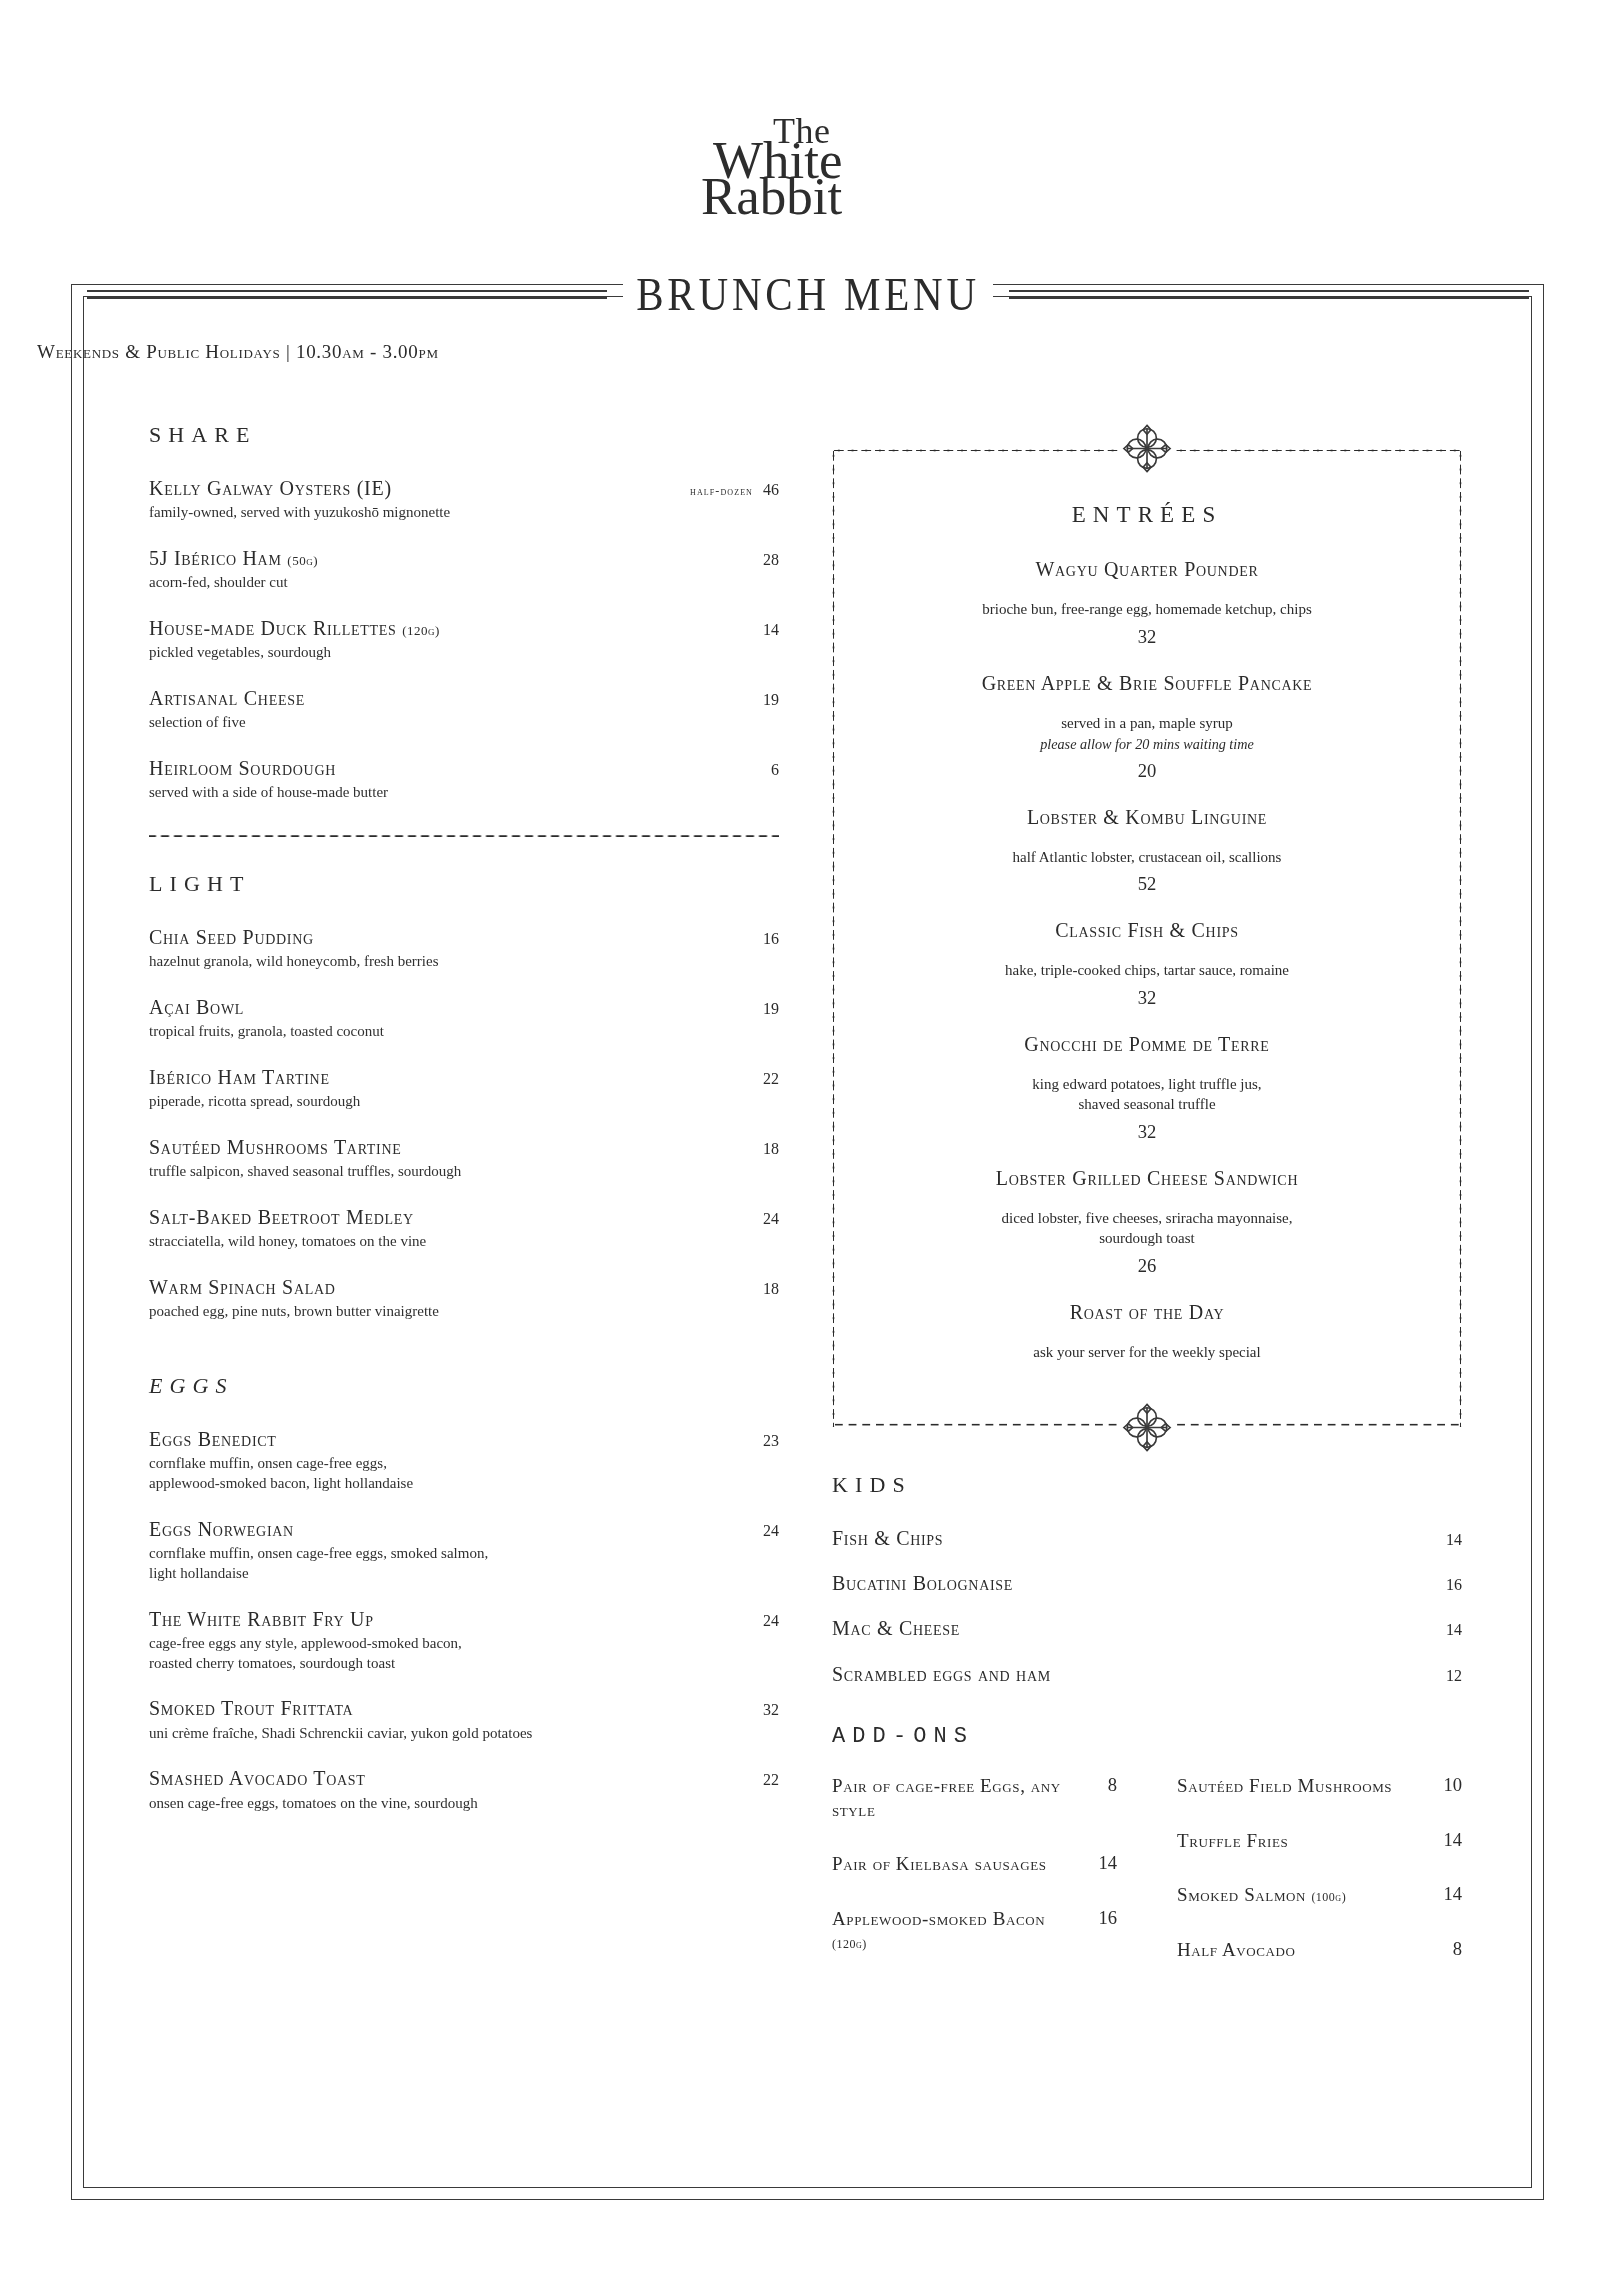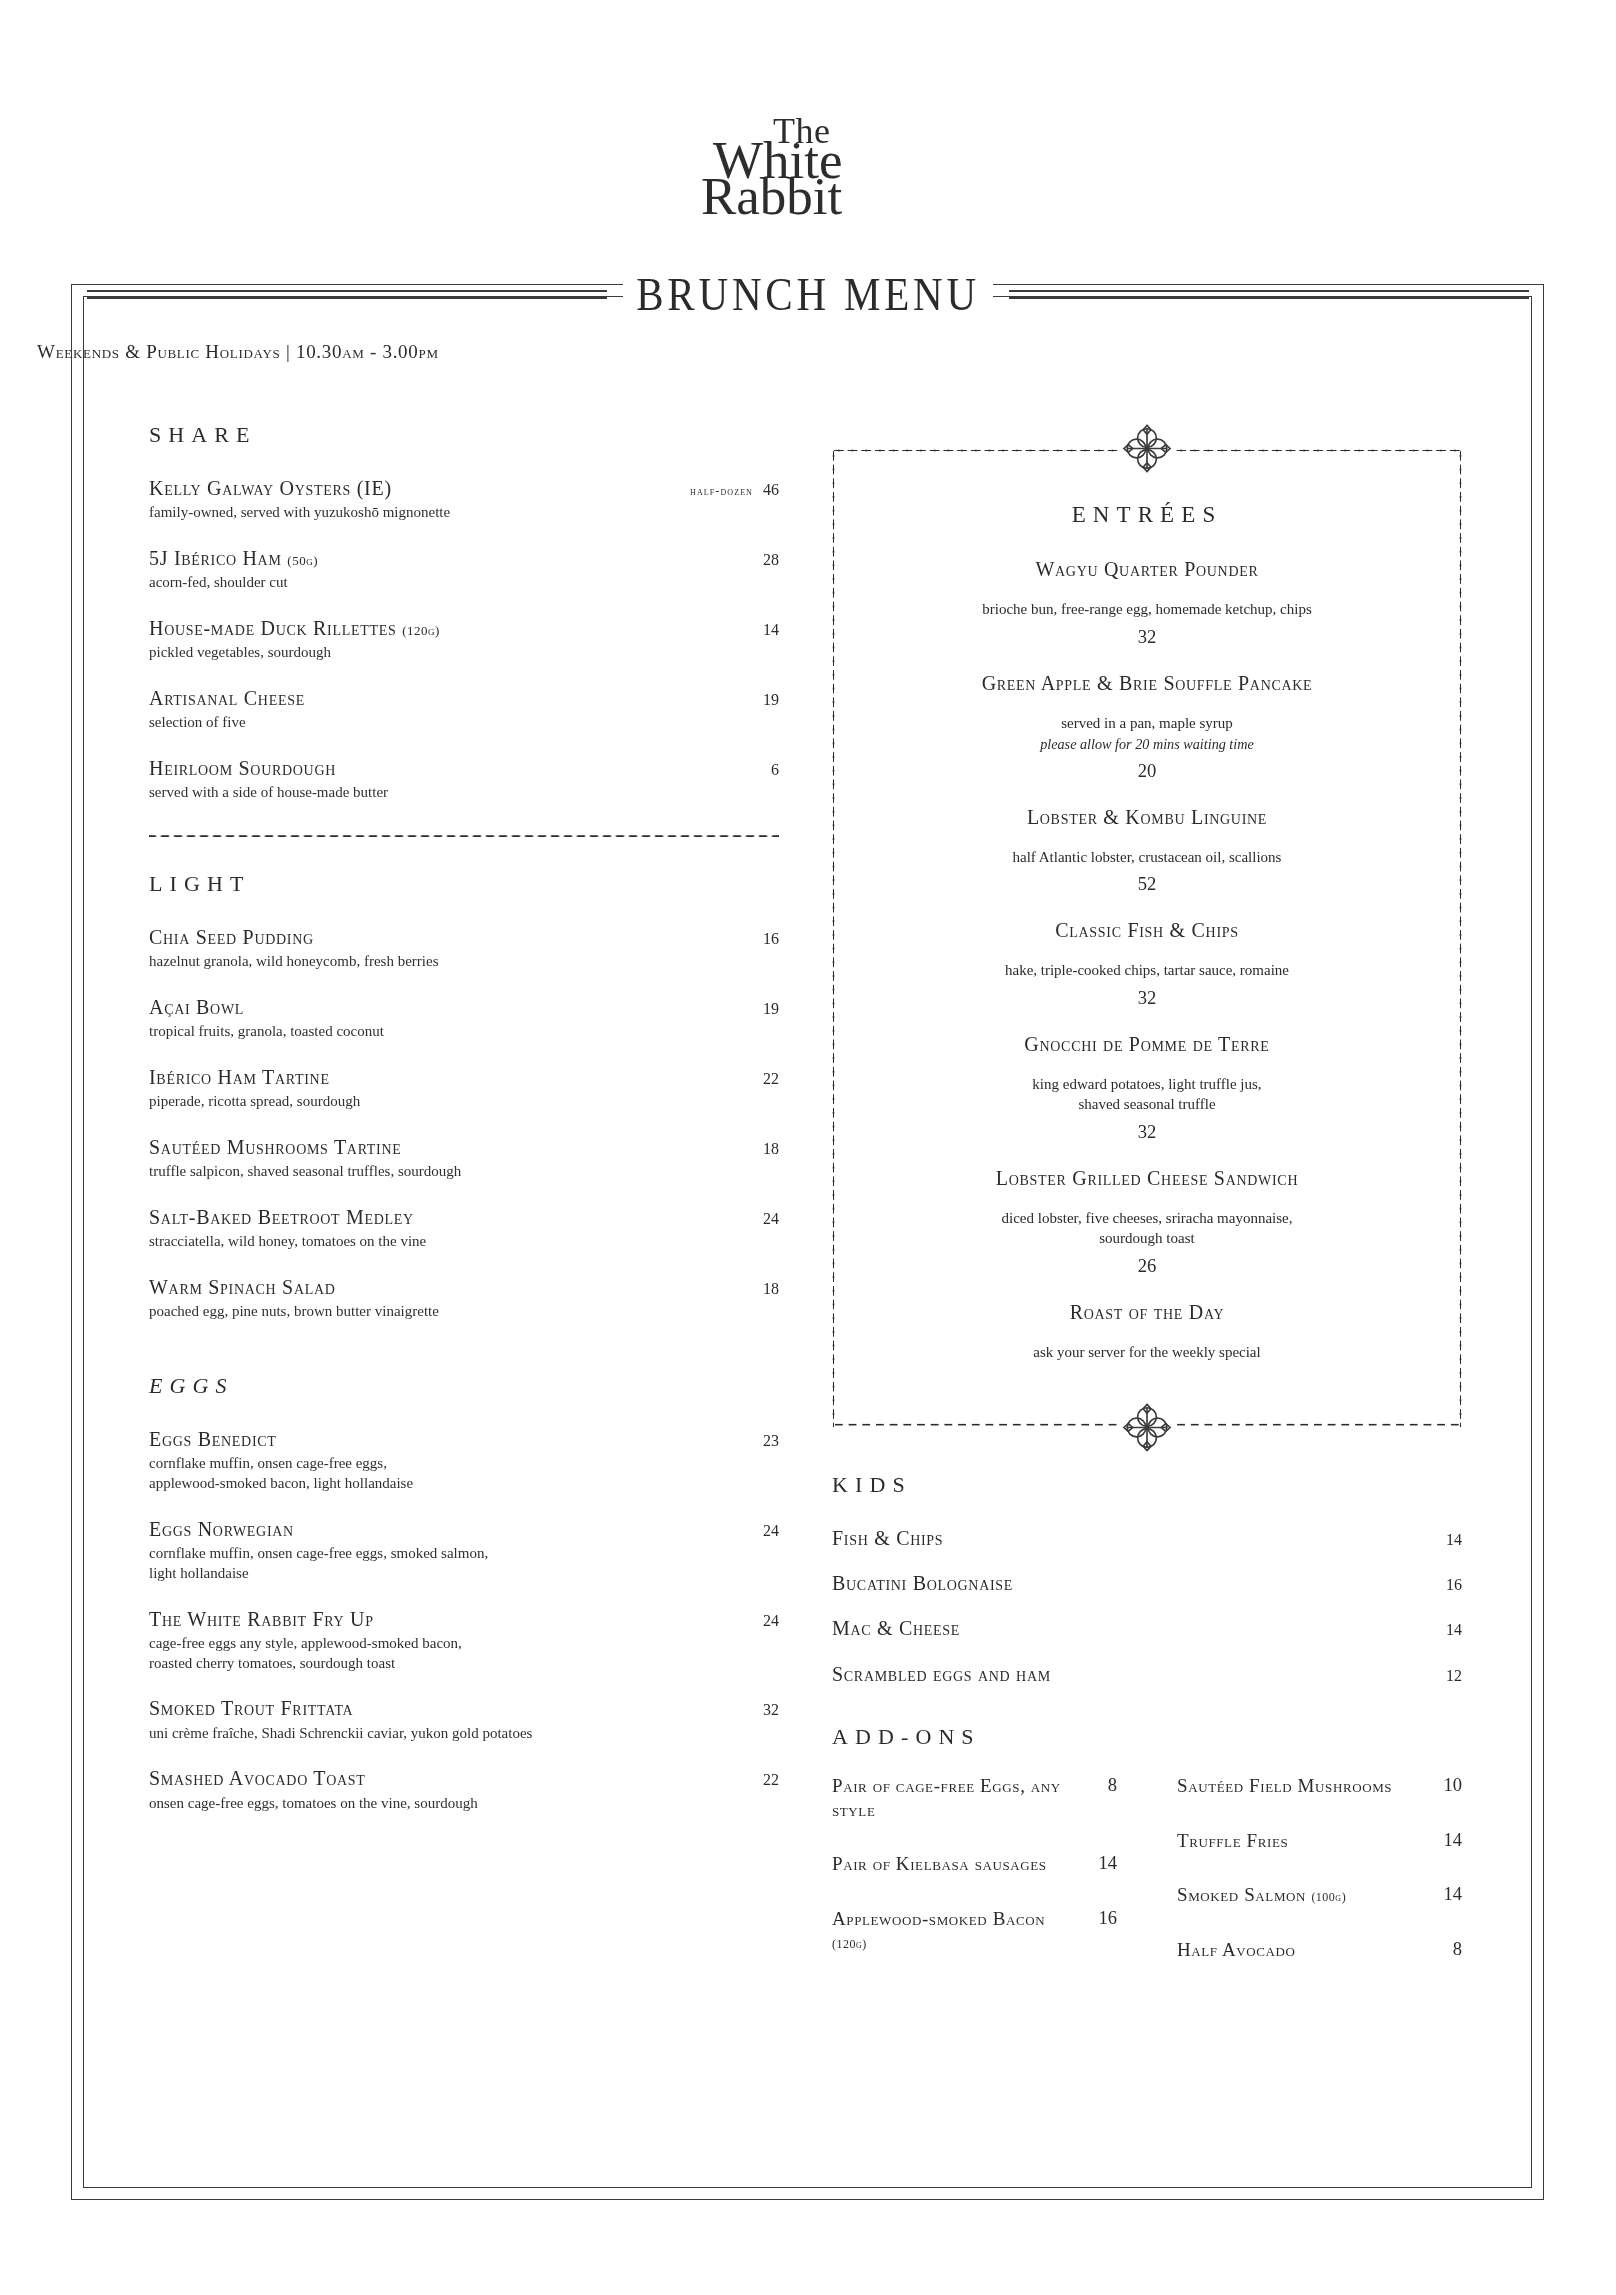--- a/index.html
+++ b/index.html
@@ -412,21 +412,21 @@
     <div class="kid-row">
       <span class="item-name">Mac &amp; Cheese</span>
       <span class="price">14</span>
     </div>
     <div class="kid-row">
       <span class="item-name">Scrambled eggs and ham</span>
       <span class="price">12</span>
     </div>
   </div>
 
-  <div class="sect-head" style="margin-top:41px;margin-bottom:26px;">ADD-ONS</div>
+  <div class="sect-head" style="margin-top:41px;margin-bottom:26px;font-family:Liberation Mono, monospace;">ADD-ONS</div>
   <div class="addon-grid">
 
     <div class="addon-col">
       <div class="addon-row">
         <span class="addon-name">Pair of cage-free Eggs, any style</span>
         <span class="addon-price">8</span>
       </div>
       <div class="addon-row">
         <span class="addon-name">Pair of Kielbasa sausages</span>
         <span class="addon-price">14</span>

